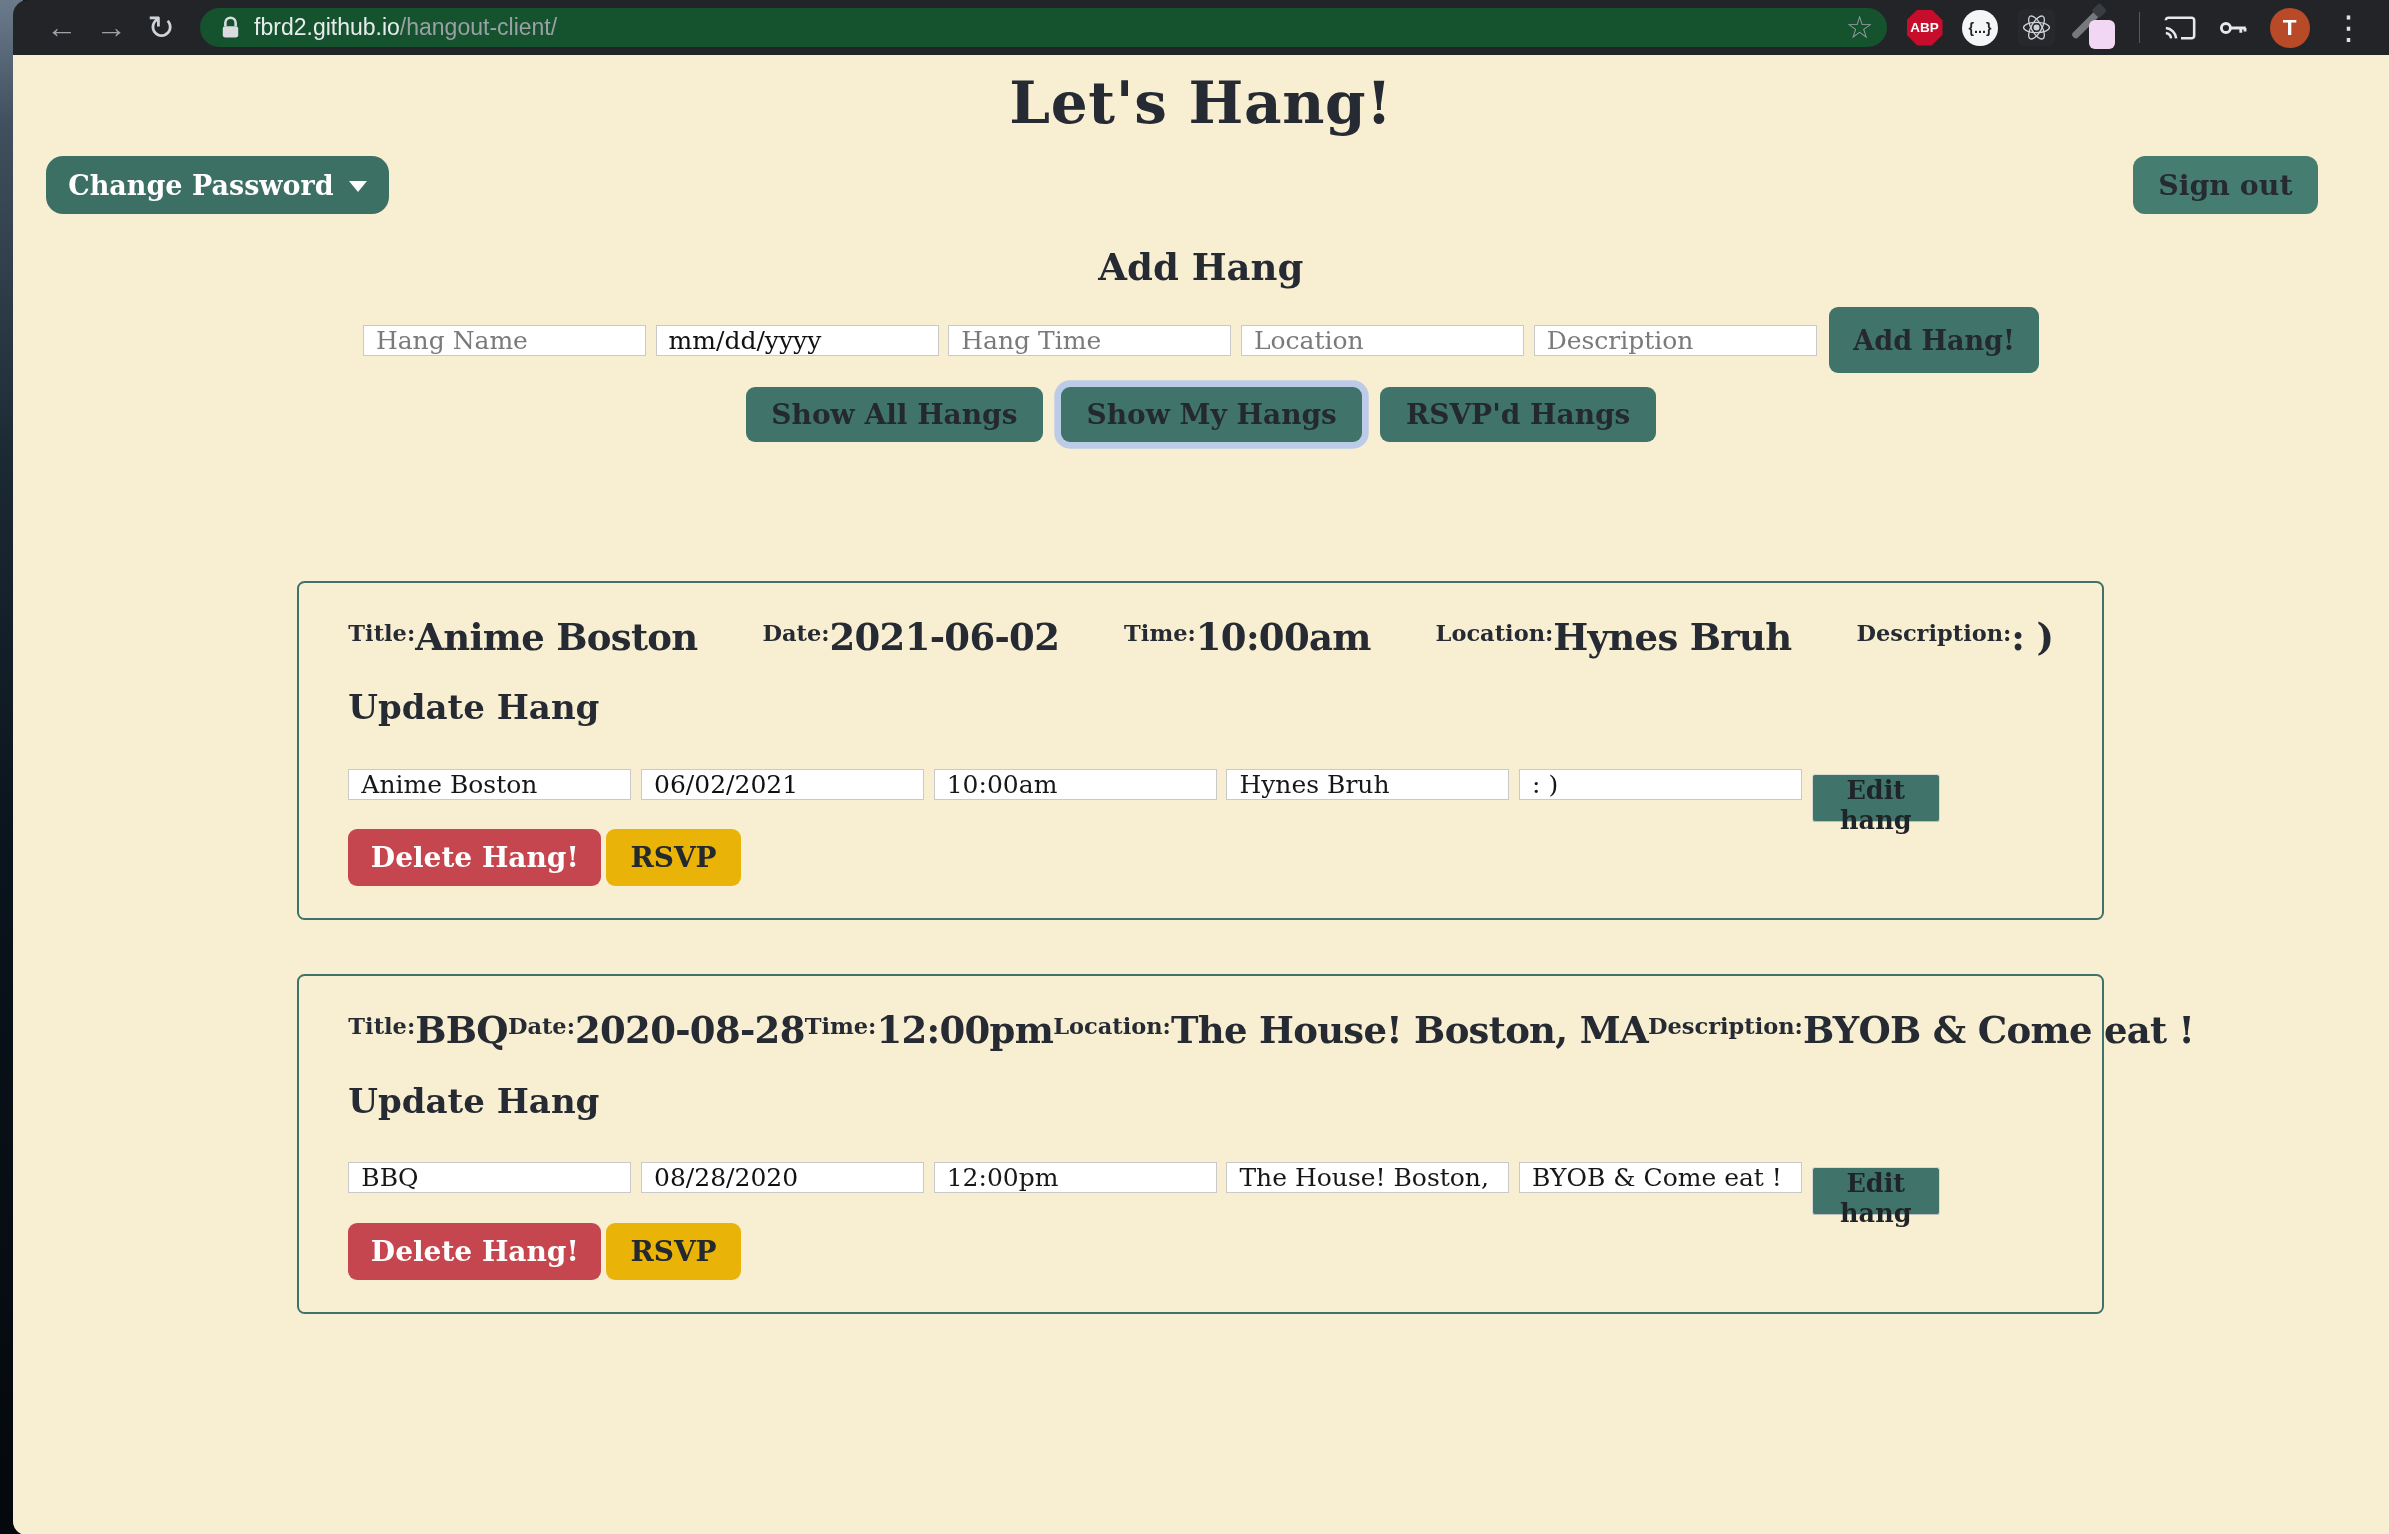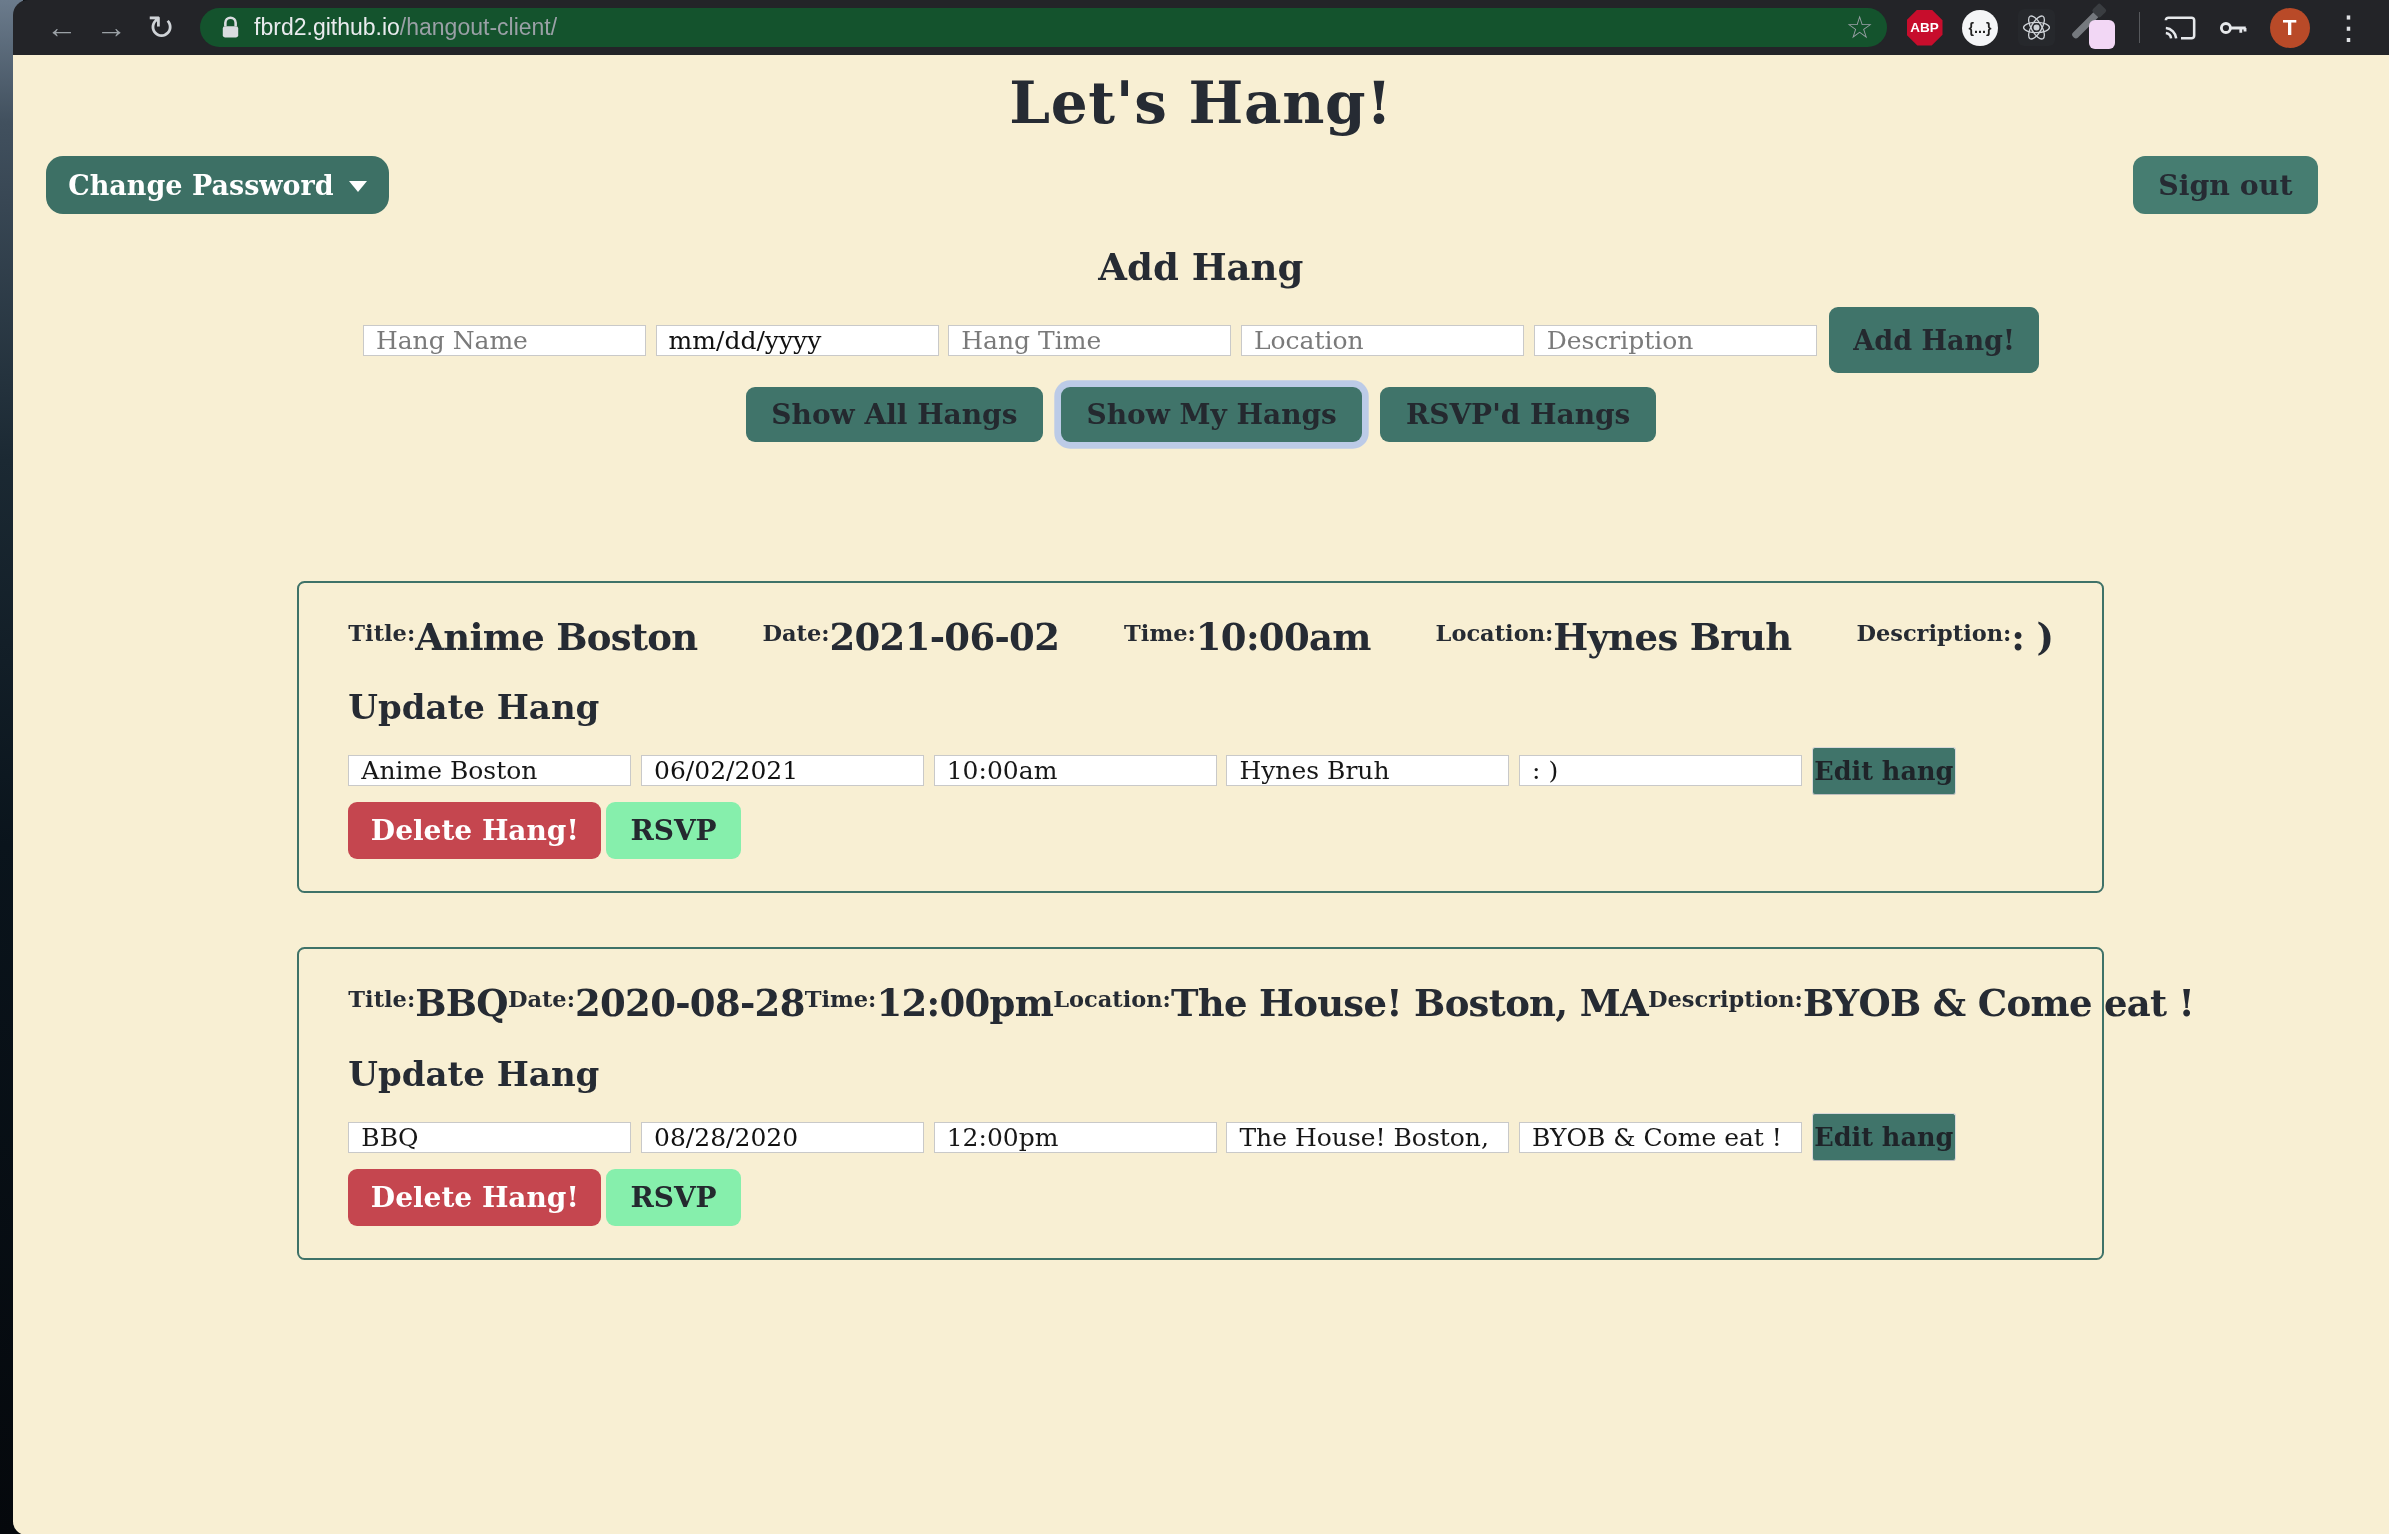--- a/index.html
+++ b/index.html
@@ -71,25 +71,25 @@
   .filter-btn.focused { box-shadow:0 0 0 6.7px #bccbe7; }
 
   .cards { width:1807px; margin:139px auto 0; display:flex; flex-direction:column; gap:54px; }
   .card { border:2.2px solid #3f7268; border-radius:7.5px; padding:34px 49px 32px; }
   .meta-row { display:flex; justify-content:space-between; align-items:flex-start; }
   .pair { display:flex; align-items:flex-start; white-space:nowrap; }
   .pair .lbl { font-size:22.5px; font-weight:bold; padding-top:3px; }
   .pair .val { font-size:37px; font-weight:bold; line-height:1.1; letter-spacing:-0.7px; }
   .upd-heading { font-size:34px; font-weight:bold; margin-top:30px; }
   .upd-row { display:flex; align-items:center; gap:9.7px; margin-top:19.5px; }
-  .edit-btn { width:144px; height:48px; background:#40746a; color:#1f2429; font-size:25.5px; font-weight:bold;
-    border:1.5px solid #d8d8d8; border-bottom-color:#bdbdbd; border-radius:3px; }
+  .edit-btn { width:128px; height:48px; background:#40746a; color:#1f2429; font-size:25.5px; font-weight:bold;
+    border:1.5px solid #d8d8d8; border-bottom-color:#bdbdbd; border-radius:3px;margin-top:27px; }
   .act-row { display:flex; align-items:center; gap:5.2px; margin-top:7.5px; }
   .del-btn { background:#c5464f; color:#fff; font-size:28px; font-weight:bold; border-radius:9px; height:57px; padding:0 22.5px; }
-  .rsvp-btn { background:#86efac; color:#24292f; font-size:28px; font-weight:bold; border-radius:9px; height:57px; padding:0 24px; }
+  .rsvp-btn { background:#eab308; color:#24292f; font-size:28px; font-weight:bold; border-radius:9px; height:57px; padding:0 24px; }
 </style>
 </head>
 <body>
 
 <div class="desktop-strip"></div>
 
 <div class="window">
 
   <div class="chrome">
     <div class="nav-btn">←</div>

